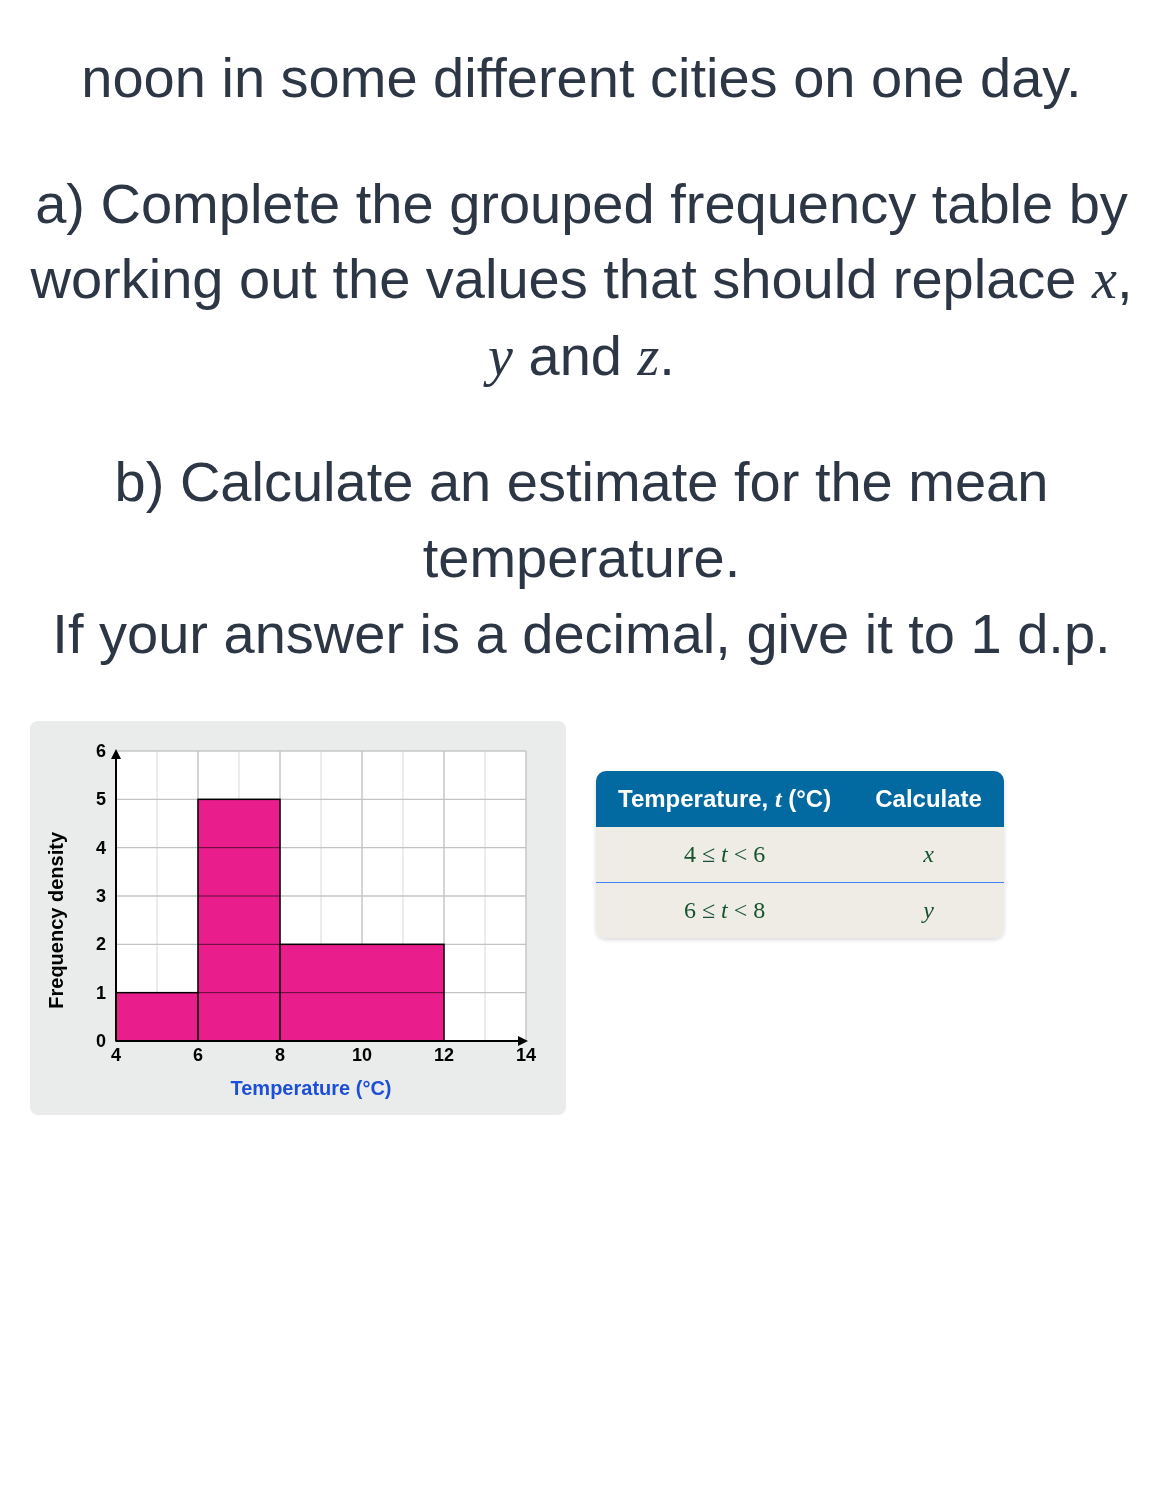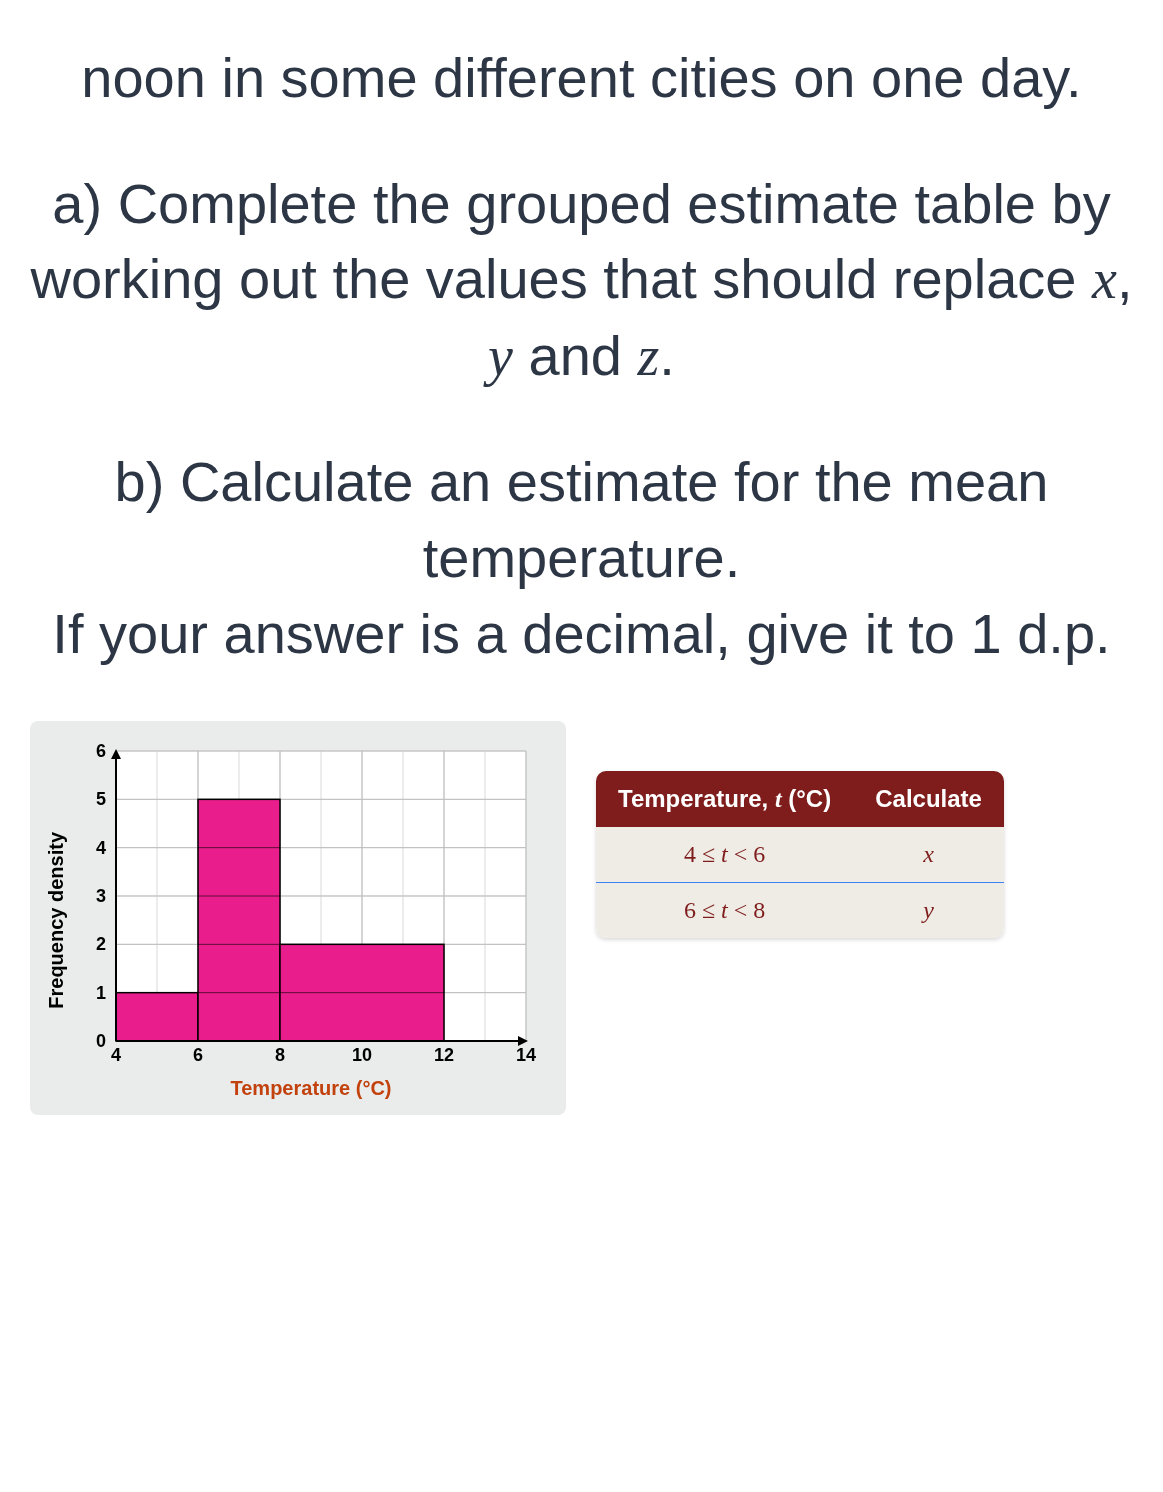--- a/index.html
+++ b/index.html
@@ -40,61 +40,61 @@
     transform: rotate(180deg);
     font-size: 20px;
     font-weight: 600;
     color: #000;
     margin-right: 8px;
   }
   .chart-inner { display: flex; flex-direction: column; align-items: center; }
   .xlabel {
     font-size: 20px;
     font-weight: 600;
-    color: #c2410c;
+    color: #1d4ed8;
     margin-top: 6px;
   }
   svg { display: block; }
   .freq-table {
     border-collapse: separate;
     border-spacing: 0;
     border-radius: 10px;
     overflow: hidden;
     box-shadow: 0 2px 4px rgba(0,0,0,0.15);
     font-size: 24px;
     margin-top: 50px;
   }
   .freq-table th {
-    background: #7f1d1d;
+    background: #0369a1;
     color: #fff;
     font-weight: 600;
     padding: 14px 22px;
     text-align: center;
   }
   .freq-table td {
     background: #eeece4;
-    color: #7f1d1d;
+    color: #14532d;
     padding: 14px 22px;
     text-align: center;
     font-family: "Times New Roman", serif;
   }
   .freq-table td.math, .freq-table th .mathvar {
     font-family: "Times New Roman", serif;
     font-style: italic;
   }
   .freq-table tr + tr td { border-top: 1px solid #3b82f6; }
   .tick-label { font-size: 18px; font-weight: 600; fill: #000; font-family: Arial, sans-serif; }
 </style>
 </head>
 <body>
 
 <div class="question-text">noon in some different cities on one day.</div>
 
 <div class="question-text">
-  <span>a) Complete the grouped estimate table by working out the values that should replace </span><span class="mathvar">x</span><span>, </span><span class="mathvar">y</span><span> and </span><span class="mathvar">z</span><span>.</span>
+  <span>a) Complete the grouped frequency table by working out the values that should replace </span><span class="mathvar">x</span><span>, </span><span class="mathvar">y</span><span> and </span><span class="mathvar">z</span><span>.</span>
 </div>
 
 <div class="question-text">
   <span>b) Calculate an estimate for the mean temperature.</span><br>
   <span>If your answer is a decimal, give it to 1 d.p.</span>
 </div>
 
 <div class="bottom-row">
 
   <div class="chart-box">

